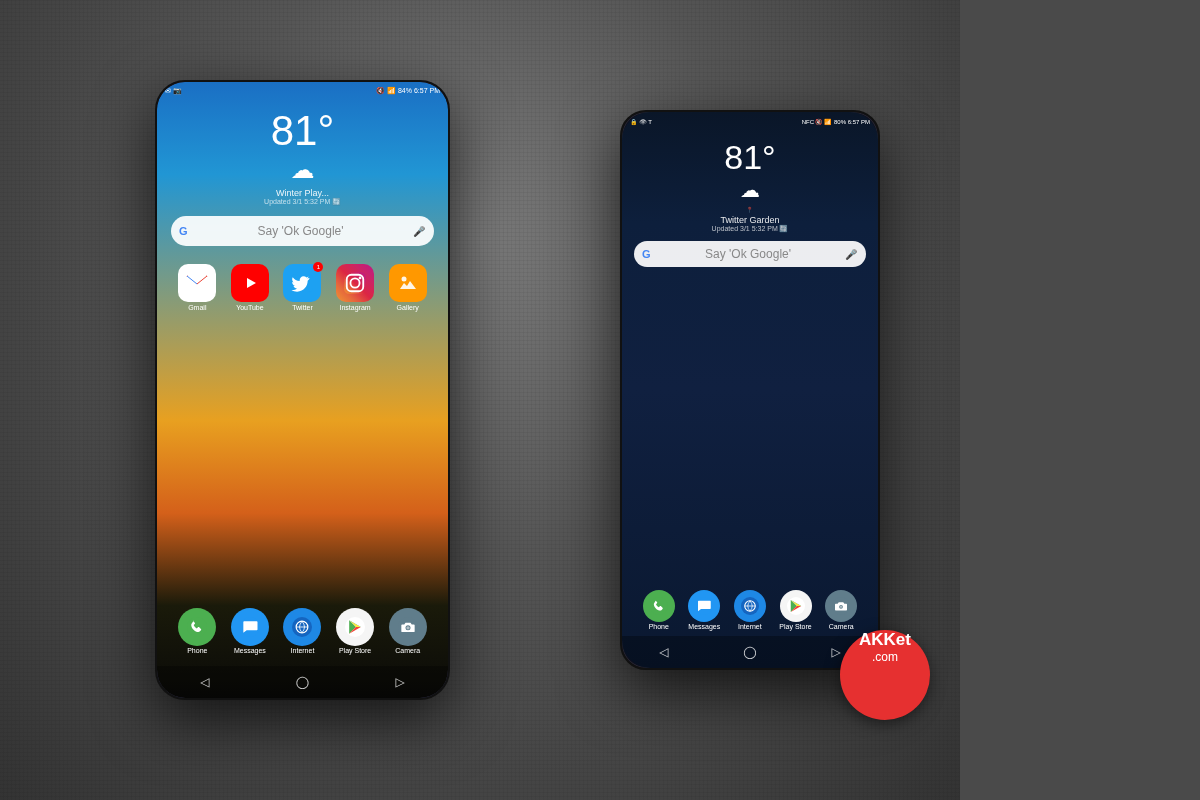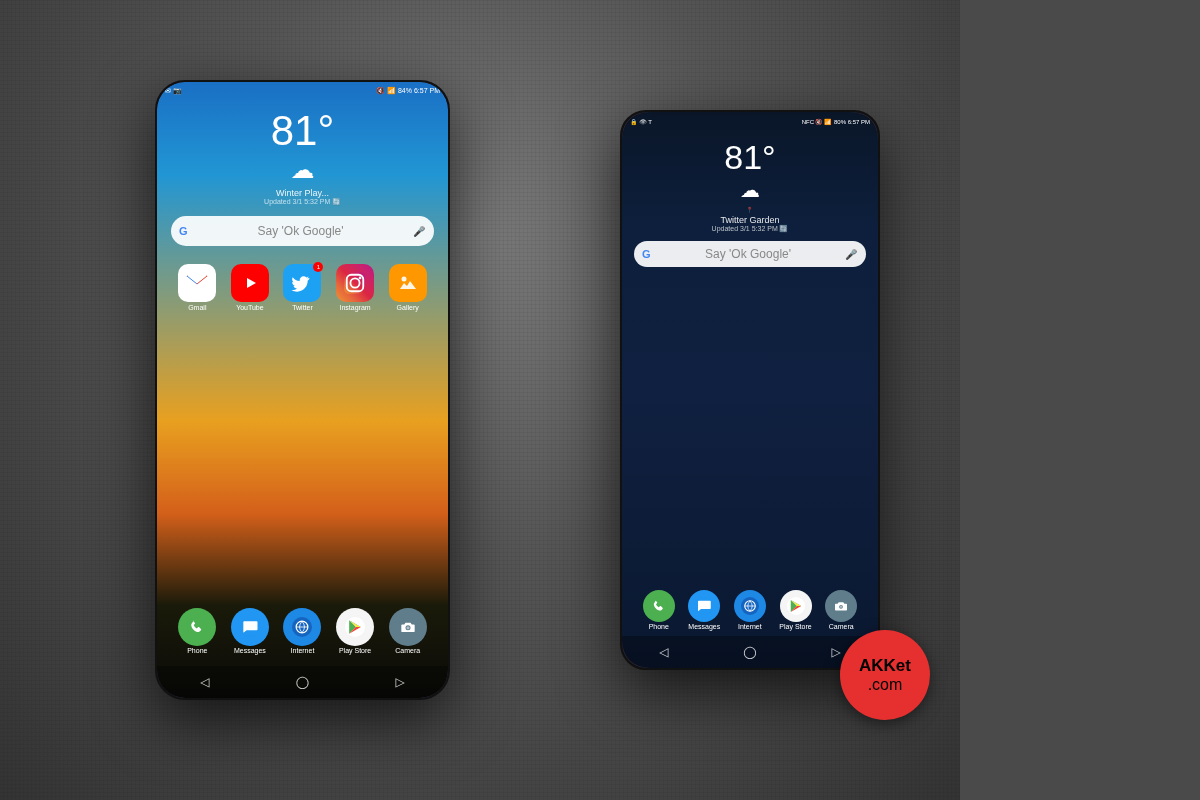--- a/index.html
+++ b/index.html
@@ -268,29 +268,28 @@
       position: absolute;
       right: 30px;
       bottom: 80px;
       width: 90px;
       height: 90px;
       background: #e63030;
       border-radius: 50%;
       display: flex;
       flex-direction: column;
       align-items: center;
-      justify-content: center;
-      color: #000000;
+      color: #ffffff;
       font-weight: bold;
       font-size: 17px;
       box-shadow: 0 4px 15px rgba(0,0,0,0.5);
     }
 
     .akket-dot-com {
-      font-size: 16px;
+      font-size: 12px;
       font-weight: normal;
     }
 
     
     .gmail-icon {
       background: white;
     }
     .youtube-icon {
       background: red;
     }

